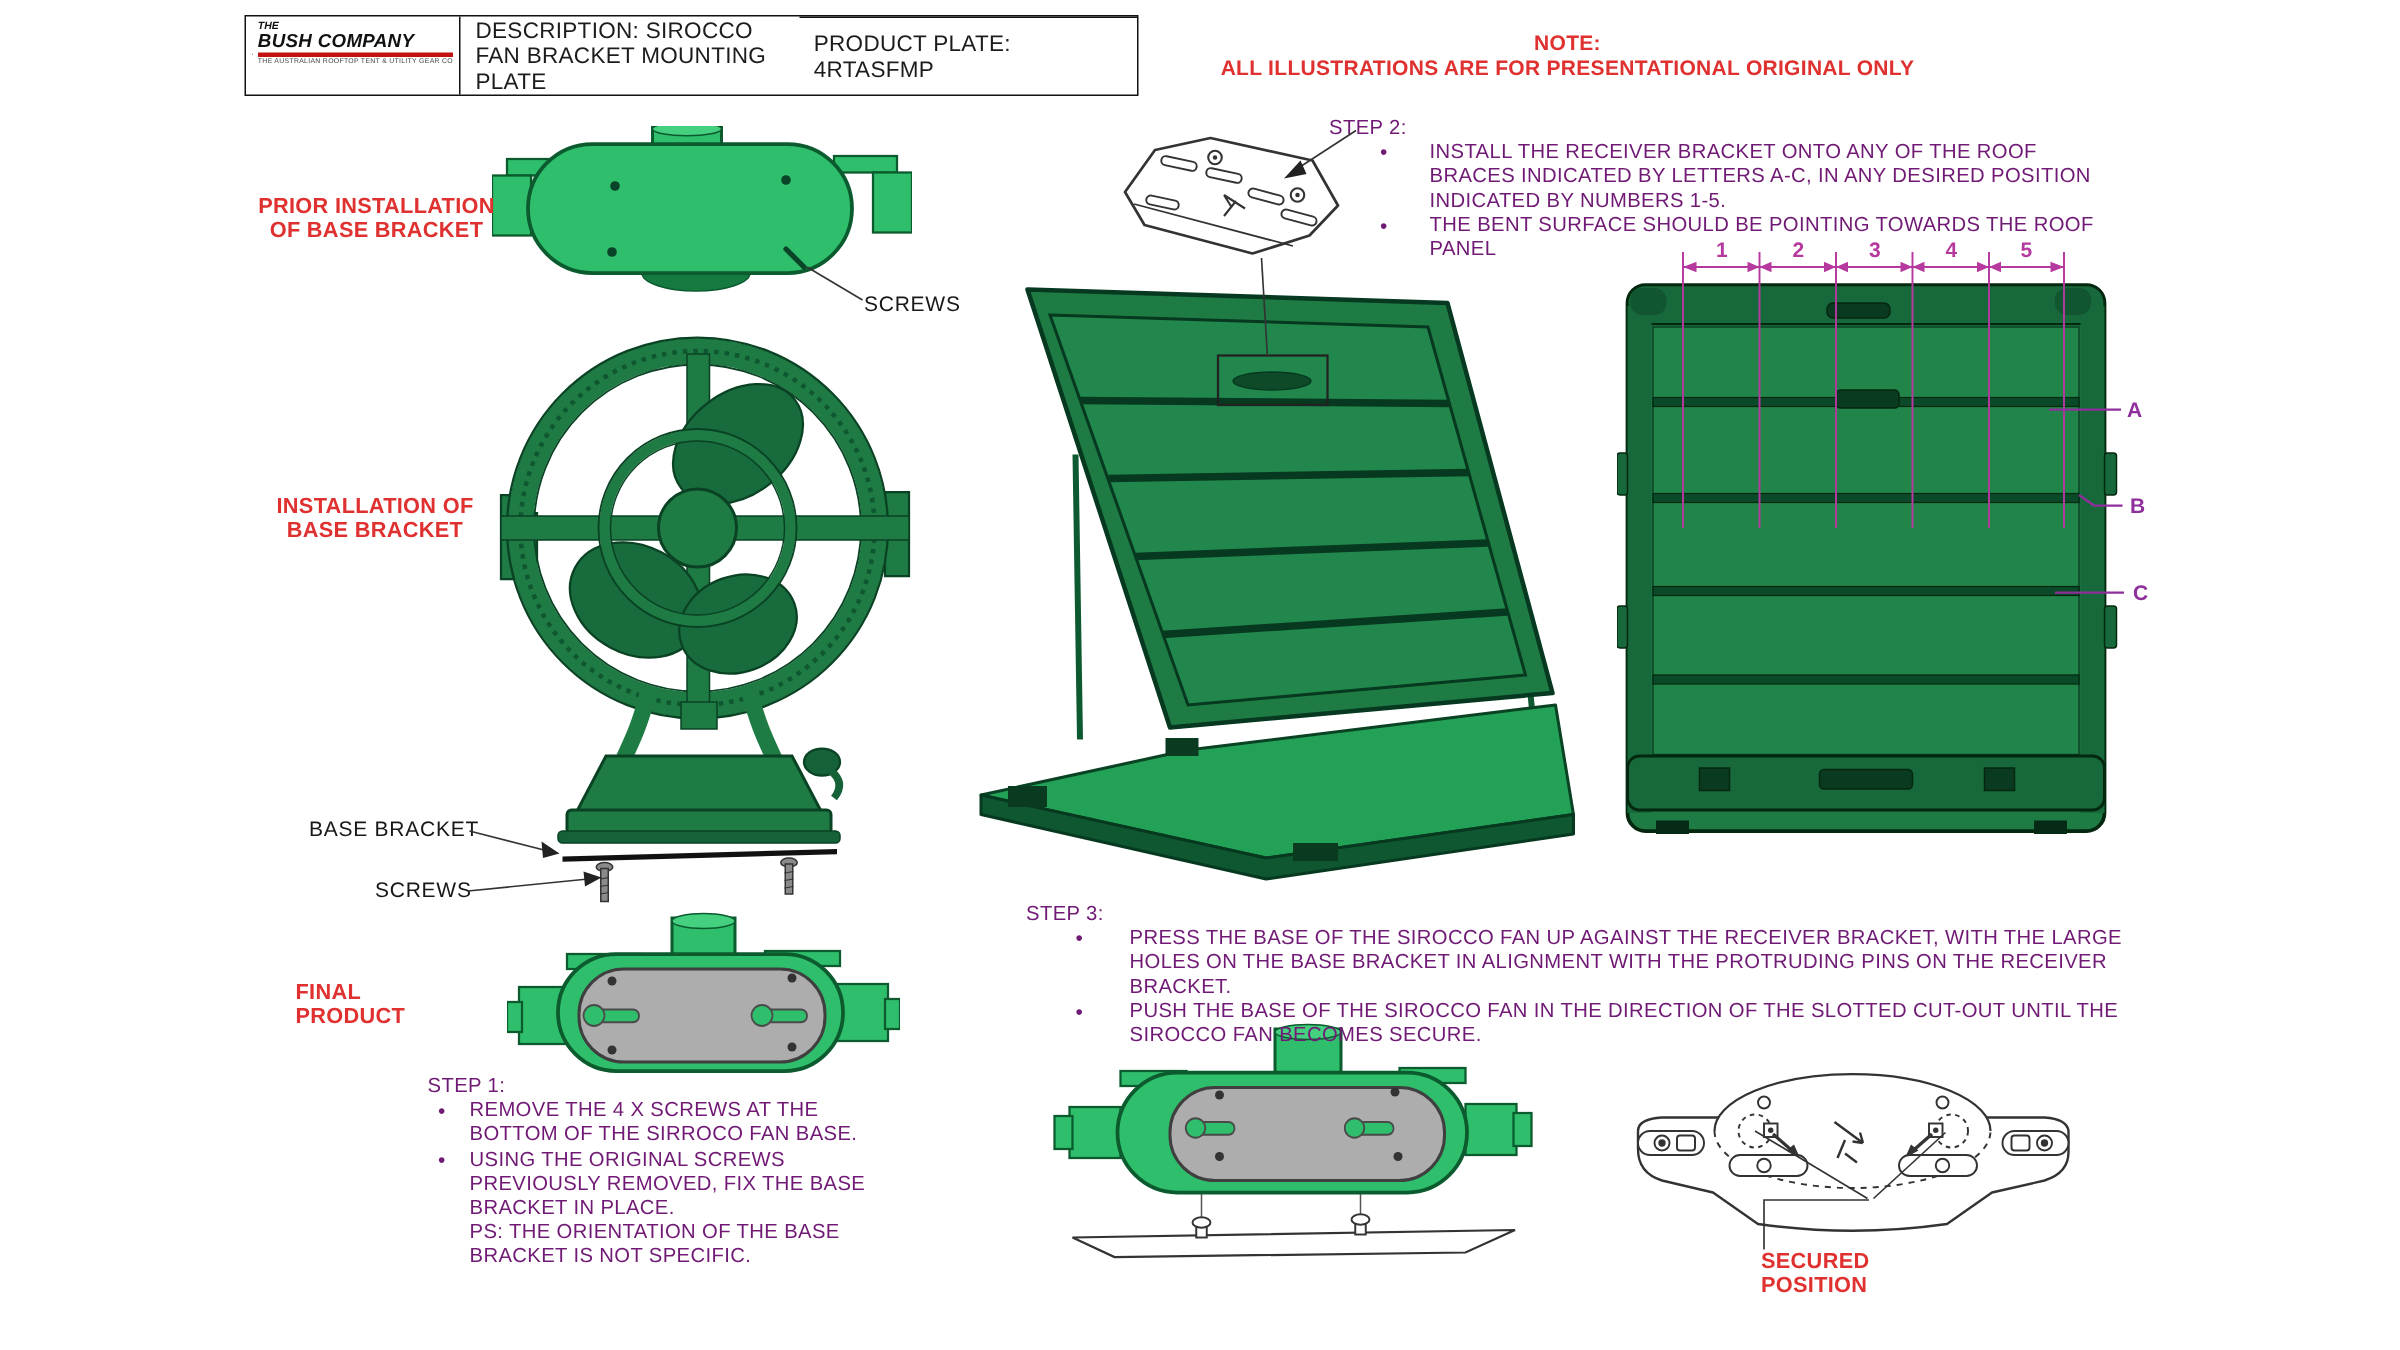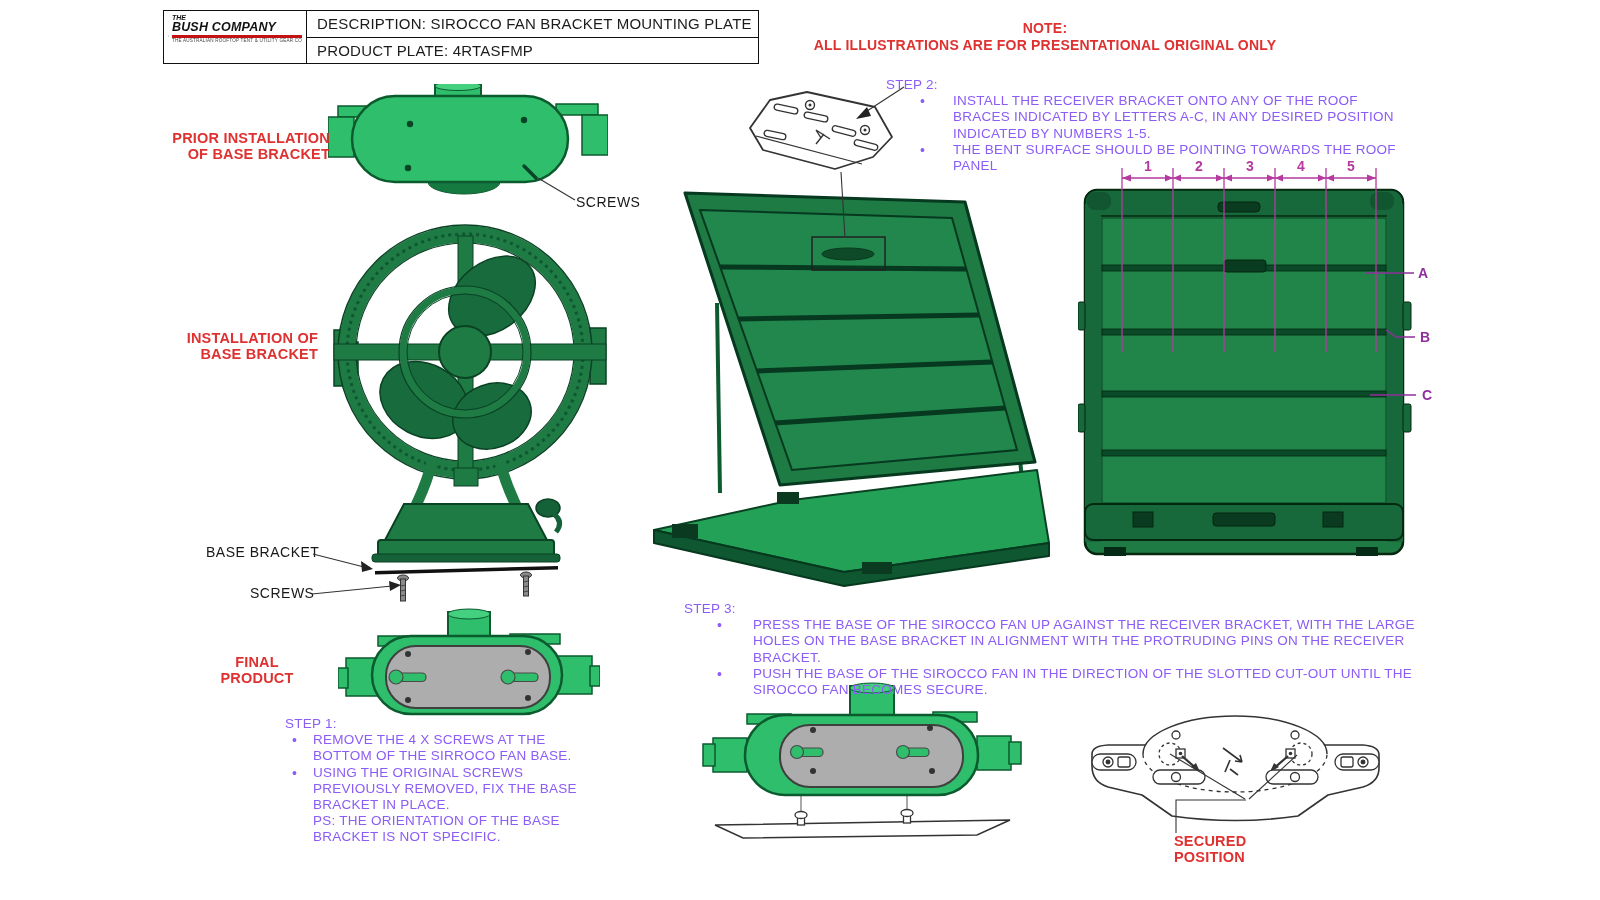--- a/index.html
+++ b/index.html
@@ -9,31 +9,31 @@
   svg{display:block}
 
   
   .tblock{left:163px;top:10px;width:596px;height:54px;border:1.6px solid #111;display:flex;background:#fff;box-sizing:border-box}
   .tlogo{width:143px;border-right:1.3px solid #111;display:flex;align-items:flex-start;gap:3px;padding:3px 4px;box-sizing:border-box}
   .lgtxt{line-height:1}
   .lg-the{font-size:7px;font-weight:700;font-style:italic;color:#111}
   .lg-name{font-size:12.5px;font-weight:800;font-style:italic;letter-spacing:.2px;color:#111;white-space:nowrap}
   .lg-bar{height:2.6px;background:#C31212;margin:1.5px 0 1px 0}
   .lg-tag{font-size:4.6px;color:#454545;letter-spacing:.2px;white-space:nowrap}
-  .trows{flex:1;display:flex;flex-direction:column}
+  .trows{flex:1;display:flex;flex-direction:row}
   .trow{flex:1;display:flex;align-items:center;padding-left:10px;font-size:15px;letter-spacing:.2px;color:#1c1c1c}
   .trow + .trow{border-top:1.3px solid #111}
 
   
-  .lbl-red{color:#E03131;font-weight:700;font-size:14.5px;line-height:15.5px;letter-spacing:.2px;text-align:right}
+  .lbl-red{color:#E03131;font-weight:700;font-size:14.5px;line-height:15.5px;letter-spacing:.2px;text-align:center}
   .lbl-blk{font-size:14px;color:#181818;letter-spacing:.5px;white-space:nowrap}
   .note{width:560px;text-align:center;color:#E03131;font-weight:700;font-size:14px;line-height:16.5px;letter-spacing:.2px}
 
   
-  .step{font-size:13.5px;line-height:16.2px;letter-spacing:.25px;color:#8b5cf6}
+  .step{font-size:13.5px;line-height:16.2px;letter-spacing:.25px;color:#701a75}
   .step .hd{white-space:nowrap}
   .brow{display:flex;align-items:flex-start}
   .brow::before{content:"\2022";font-size:14px;line-height:16.2px;flex:none}
   .step-1 .brow::before{width:28px;padding-left:7px;box-sizing:border-box}
   .step-2 .brow::before{width:33px;padding-left:34px;box-sizing:content-box}
   .step-3 .brow::before{width:36px;padding-left:33px;box-sizing:content-box}
   .btxt{flex:1}
 
   
   .dimnum{color:#B5399E;font-size:14px;font-weight:700;transform:translateX(-50%);letter-spacing:.3px}
@@ -349,21 +349,21 @@
   <div>PRIOR INSTALLATION</div>
   <div>OF BASE BRACKET</div>
 </div>
 <div class="abs lbl-blk" style="left:576px;top:194px">SCREWS</div>
 <div class="abs lbl-red" style="left:182px;top:331px;width:136px">
   <div>INSTALLATION OF</div>
   <div>BASE BRACKET</div>
 </div>
 <div class="abs lbl-blk" style="left:206px;top:544px">BASE BRACKET</div>
 <div class="abs lbl-blk" style="left:250px;top:585px">SCREWS</div>
-<div class="abs lbl-red" style="left:197px;top:655px;width:120px;text-align:center">FINAL PRODUCT</div>
+<div class="abs lbl-red" style="left:197px;top:655px;width:120px;text-align:left">FINAL PRODUCT</div>
 <div class="abs lbl-red" style="left:1174px;top:834px;width:140px;text-align:left">SECURED POSITION</div>
 
 <span class="abs dimnum" style="left:1148px;top:158px">1</span>
 <span class="abs dimnum" style="left:1199px;top:158px">2</span>
 <span class="abs dimnum" style="left:1250px;top:158px">3</span>
 <span class="abs dimnum" style="left:1301px;top:158px">4</span>
 <span class="abs dimnum" style="left:1351px;top:158px">5</span>
 
 <span class="abs bletter" style="left:1418px;top:265px">A</span>
 <span class="abs bletter" style="left:1420px;top:329px">B</span>

